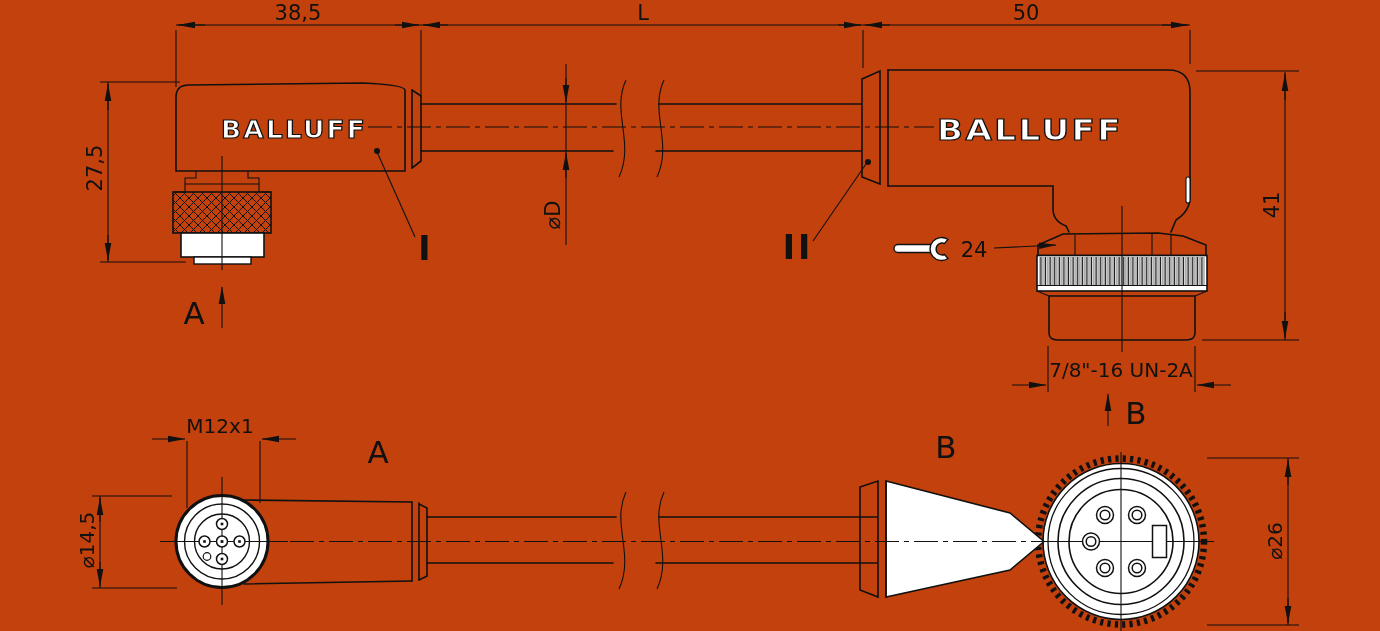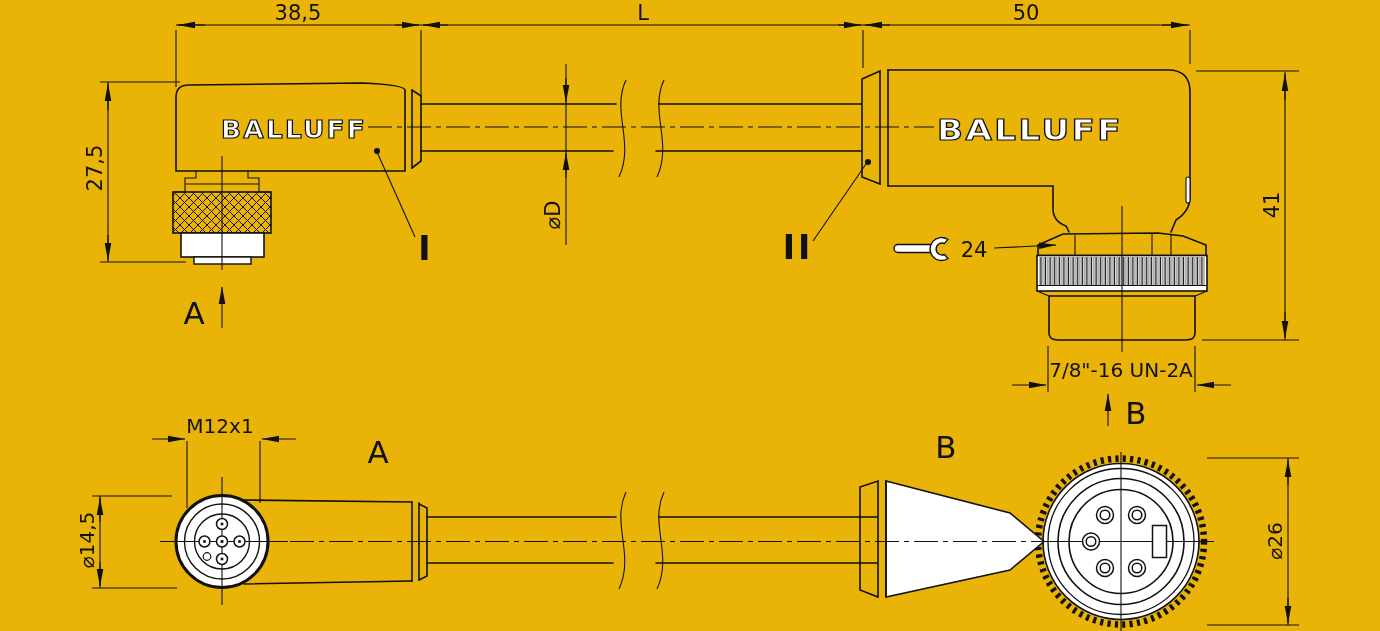--- a/index.html
+++ b/index.html
@@ -1,16 +1,16 @@
 <!DOCTYPE html>
 <html><head>
 <meta charset="utf-8">
 <style>
   html,body{margin:0;padding:0;background:#fff;}
-  .stage{width:1380px;height:631px;position:relative;background:#eab308;overflow:hidden;}
+  .stage{width:1380px;height:631px;position:relative;background:#c2410c;overflow:hidden;}
   svg{display:block;}
   .ln{stroke:#111;stroke-width:1.6;fill:none;stroke-linecap:round;}
   .thin{stroke:#111;stroke-width:1.1;fill:none;}
   .dim{stroke:#111;stroke-width:1.1;fill:none;}
   .cl{stroke:#111;stroke-width:1;fill:none;stroke-dasharray:24 5 5 5;}
   .dimtxt{font-family:"DejaVu Sans",sans-serif;font-size:20px;fill:#111;}
   .dimtxt2{font-family:"DejaVu Sans",sans-serif;font-size:21px;fill:#111;}
   .viewtxt{font-family:"DejaVu Sans",sans-serif;font-size:31px;fill:#111;}
   .marktxt{font-family:"DejaVu Sans",sans-serif;font-size:33px;font-weight:bold;fill:#111;letter-spacing:3px;}
   .logo{font-family:"DejaVu Sans",sans-serif;font-weight:bold;fill:#fff;stroke:#111;stroke-width:1.15;letter-spacing:2px;}

